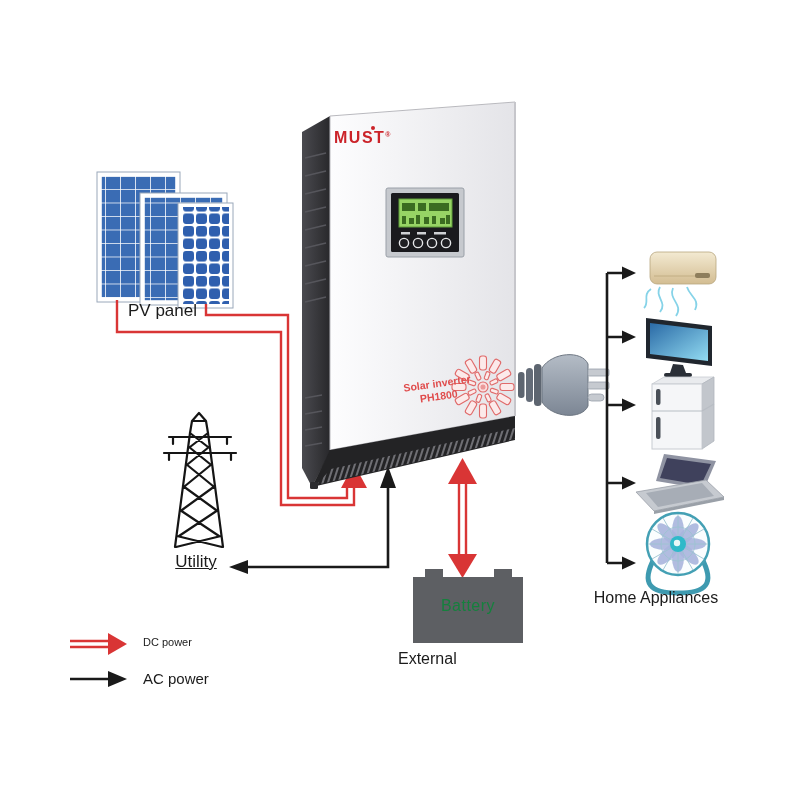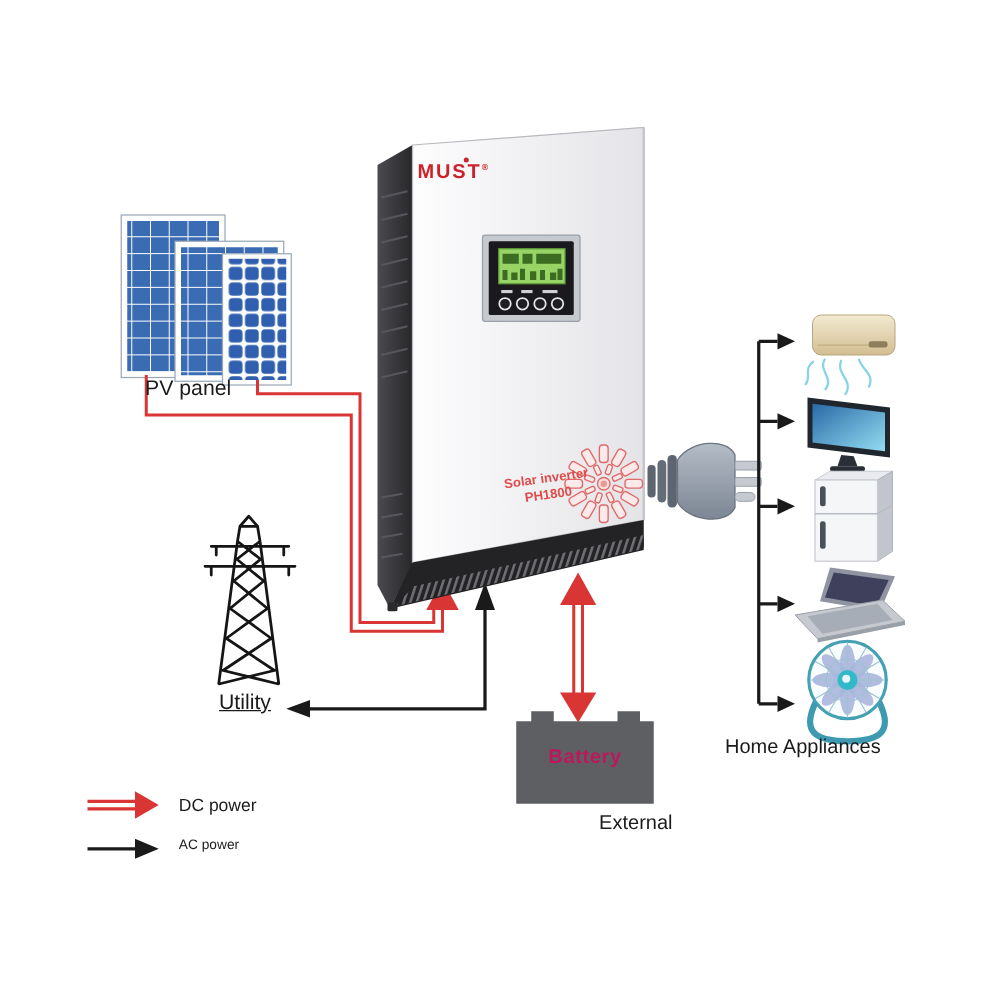--- a/index.html
+++ b/index.html
@@ -1,32 +1,32 @@
 <!DOCTYPE html>
 <html><head>
 <meta charset="utf-8">
 <style>
   html,body{margin:0;padding:0;background:#fff;}
   #stage{position:relative;width:790px;height:790px;background:#ffffff;overflow:hidden;
          font-family:"Liberation Sans",sans-serif;color:#1b1b1b;}
   #stage svg{position:absolute;left:0;top:0;}
   .lbl{position:absolute;color:#1b1b1b;}
-  .pv-label{left:116px;top:301px;font-size:17px;}
+  .pv-label{left:128px;top:301px;font-size:17px;}
   .utility-label{left:150px;top:552px;width:92px;text-align:center;font-size:17px;text-decoration:underline;}
-  .external-label{left:398px;top:648px;width:140px;text-align:right;font-size:16px;line-height:1.35;}
-  .appl-label{left:580px;top:589px;width:152px;text-align:left;font-size:16px;}
-  .battery-label{left:413px;top:597px;width:110px;text-align:center;font-size:16px;font-weight:bold;
-                 color:#be185d;letter-spacing:.5px;}
+  .external-label{left:398px;top:648px;width:140px;text-align:left;font-size:16px;line-height:1.35;}
+  .appl-label{left:580px;top:589px;width:152px;text-align:center;font-size:16px;}
+  .battery-label{left:413px;top:597px;width:110px;text-align:center;font-size:16px;font-weight:normal;
+                 color:#15803d;letter-spacing:.5px;}
   .must-logo{left:334px;top:129px;font-size:16px;font-weight:bold;color:#cb2329;letter-spacing:1.5px;}
   .must-reg{font-size:7px;vertical-align:super;letter-spacing:0;}
   .must-dot{position:absolute;left:371px;top:126px;width:4px;height:4px;border-radius:50%;background:#cb2329;}
   .model-label{left:398px;top:377px;width:80px;text-align:center;font-size:10.5px;font-weight:bold;
                color:#e04c4c;transform:rotate(-8deg);line-height:1.25;}
-  .legend-dc-label{left:143px;top:636px;font-size:14px;text-align:center;}
-  .legend-ac-label{left:143px;top:670px;font-size:11px;text-align:center;}
+  .legend-dc-label{left:143px;top:636px;font-size:11px;text-align:center;}
+  .legend-ac-label{left:143px;top:670px;font-size:15px;text-align:center;}
 </style>
 </head>
 <body>
 
 <div id="stage">
 
 <svg width="790" height="790" viewBox="0 0 790 790">
   <defs>
     <pattern id="pvgrid" width="15" height="13.5" patternUnits="userSpaceOnUse">
       <rect width="15" height="13.5" fill="#3a6cb4"></rect>

